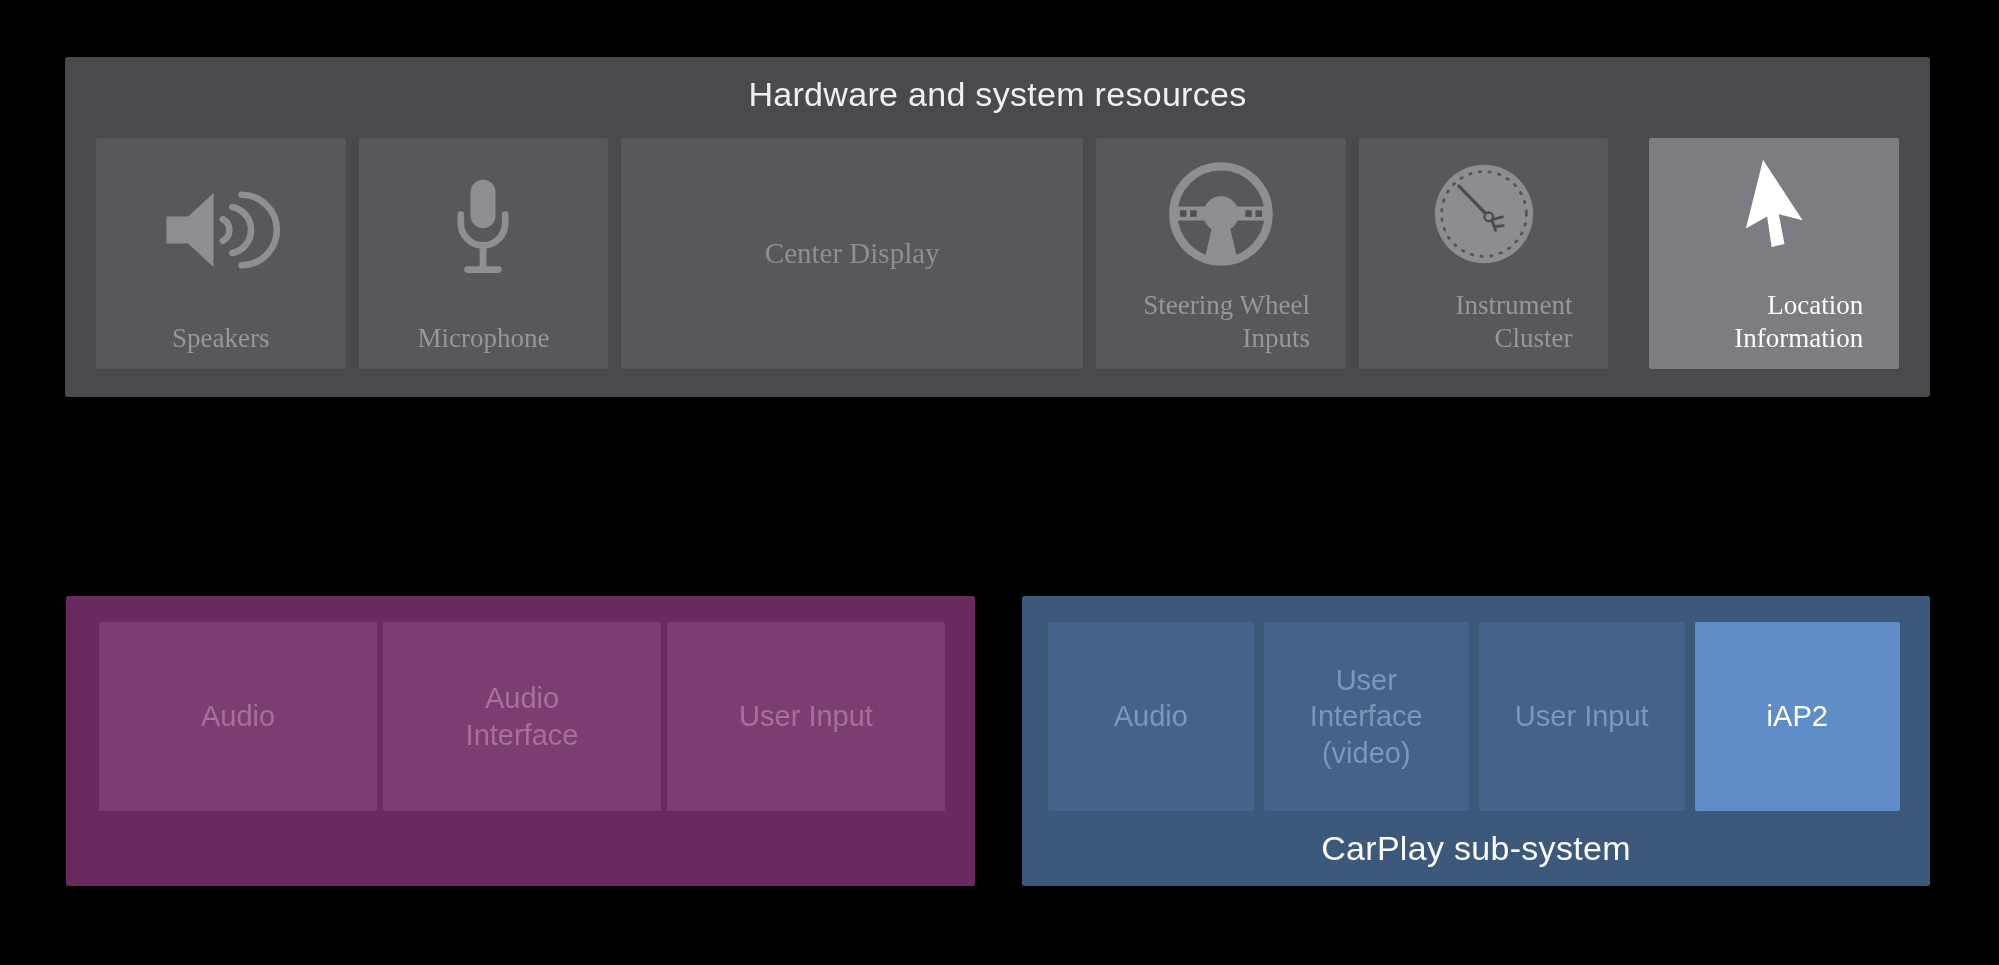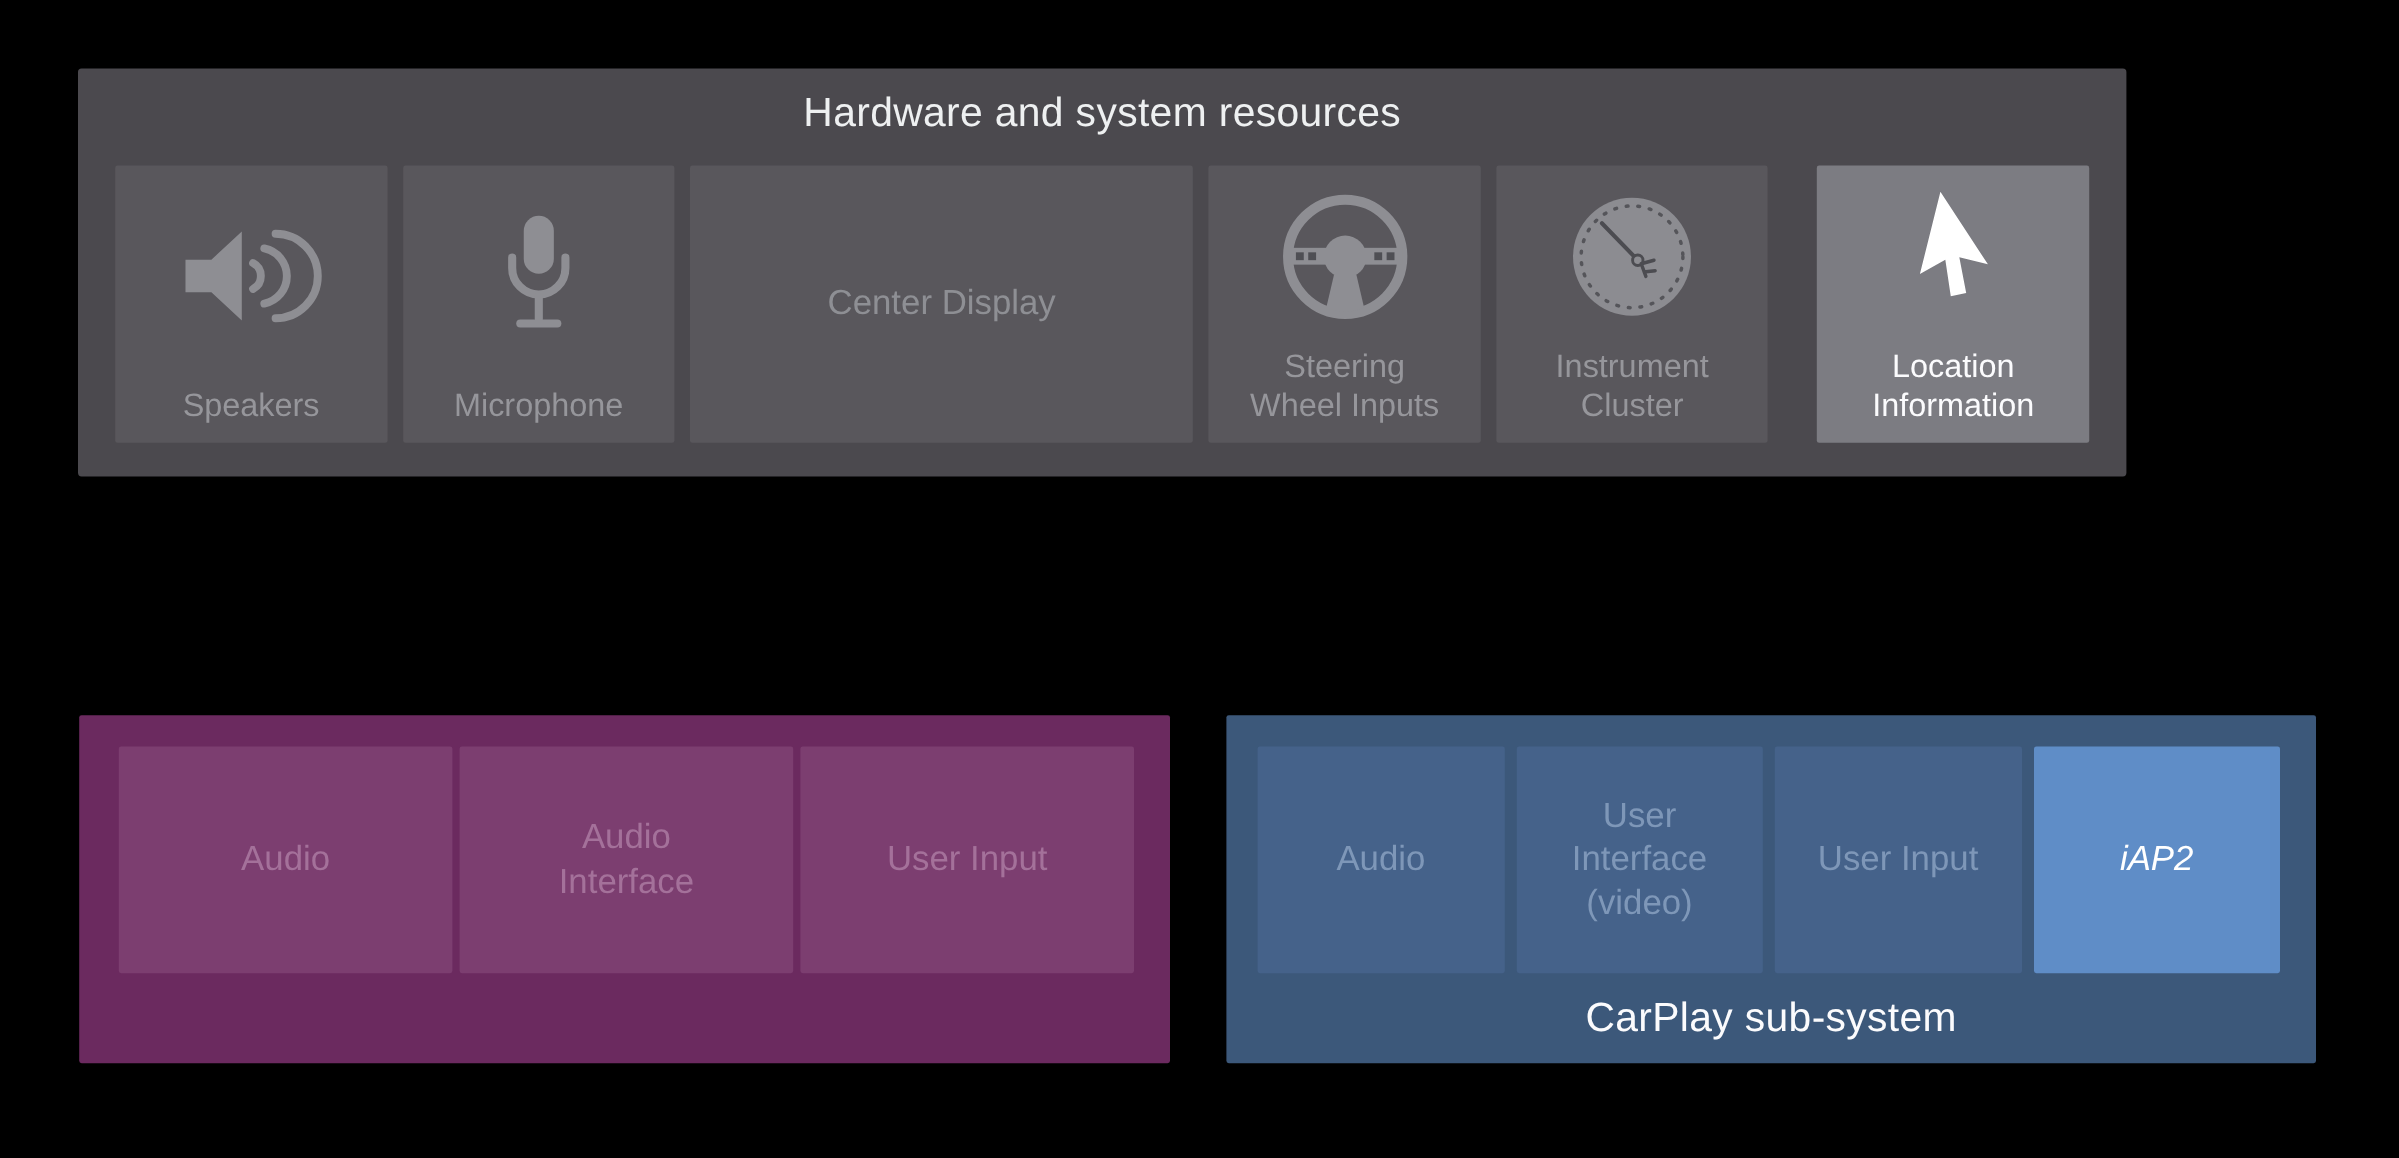--- a/index.html
+++ b/index.html
@@ -9,21 +9,21 @@
     overflow: hidden;
     font-family: "Liberation Sans", sans-serif;
     position: relative;
   }
   .stage { position: absolute; inset: 0; }
 
   
   .hw-panel {
     position: absolute;
     left: 65px; top: 57px;
-    width: 1707px; height: 340px;
+    width: 1865px; height: 340px;
     background: #4b494e;
     border-radius: 3px;
   }
   .hw-title {
     margin: 0;
     padding-top: 18px;
     text-align: center;
     font-size: 34px;
     font-weight: 400;
     letter-spacing: 0.3px;
@@ -57,22 +57,23 @@
     flex: 1 1 auto;
     display: flex;
     align-items: center;
     justify-content: center;
     width: 100%;
   }
   .hw-label {
     font-size: 27px;
     line-height: 1.22;
     color: #96969b;
-    text-align: center;
+    text-align: right;
     max-width: 178px;
+    font-family: Liberation Serif, serif;
   }
   .hw-tile.wide .hw-label {
     font-size: 29px;
     color: #8e8f94;
     max-width: none;
   }
   .hw-tile.highlight .hw-label { color: #fbfbfd; }
 
   
   .subsys {
@@ -231,20 +232,20 @@
     <div class="sub-tiles">
       <div class="sub-tile">
         <span class="sub-tile-label">Audio</span>
       </div>
       <div class="sub-tile">
         <span class="sub-tile-label">User Interface (video)</span>
       </div>
       <div class="sub-tile">
         <span class="sub-tile-label">User Input</span>
       </div>
-      <div class="sub-tile highlight" style="background-color: rgb(95, 141, 199); font-style: italic;">
+      <div class="sub-tile highlight" style="background-color: rgb(95, 141, 199);">
         <span class="sub-tile-label">iAP2</span>
       </div>
     </div>
     <div class="sub-label">CarPlay sub-system</div>
   </section>
 
 </div>
 
 </body></html>

